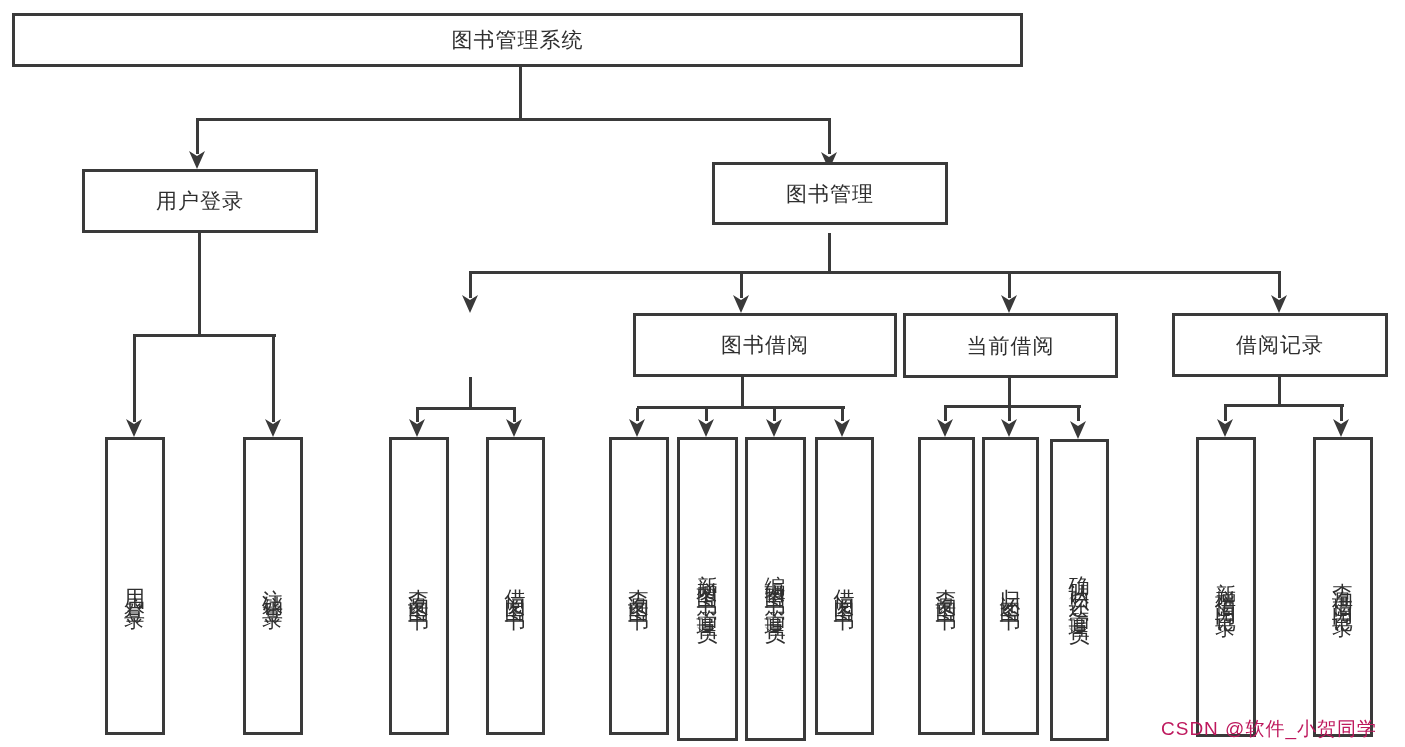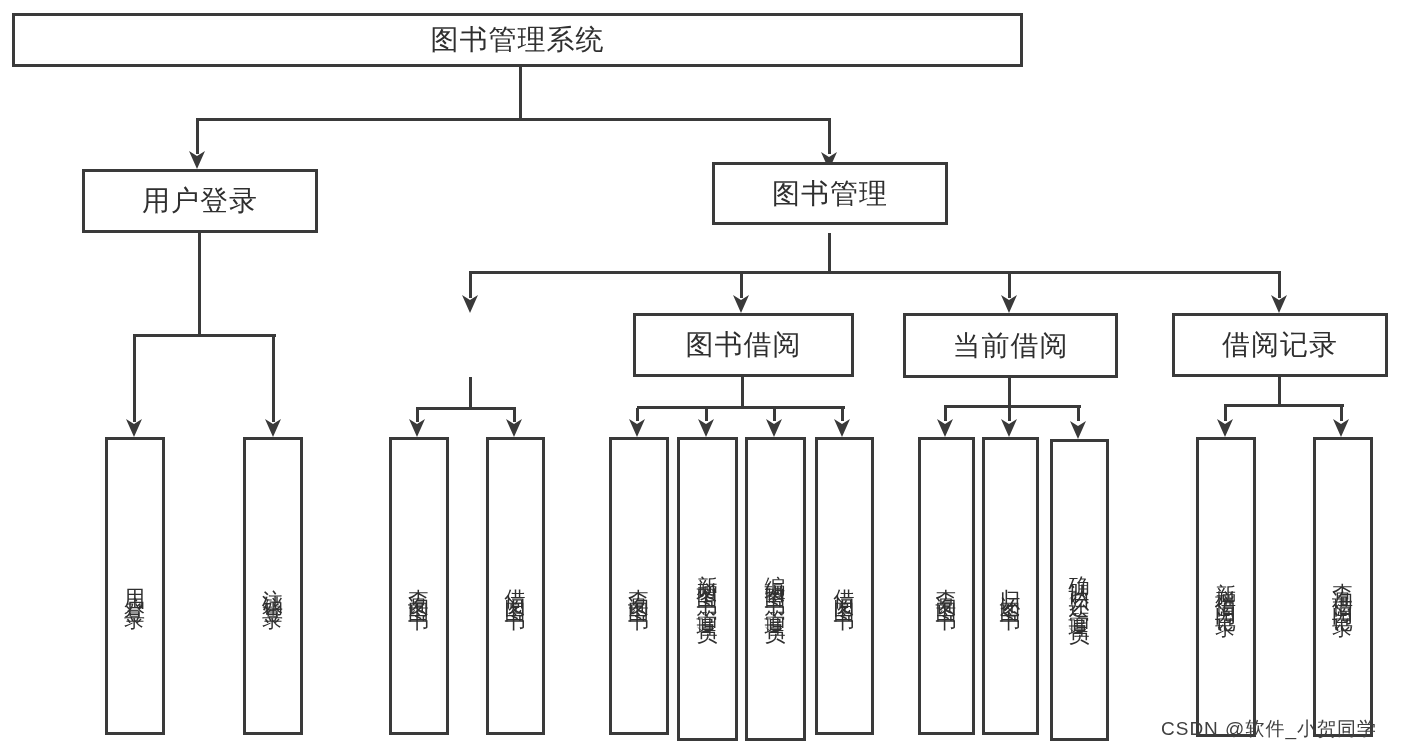--- a/index.html
+++ b/index.html
@@ -13,41 +13,41 @@
   .box{
     position:absolute;
     box-sizing:border-box;
     border:3px solid #3a3a3a;
     background:#ffffff;
     display:flex;
     align-items:center;
     justify-content:center;
     color:#2f2f2f;
   }
-  .box.h{font-size:28px;letter-spacing:1px;}
+  .box.h{font-size:21px;letter-spacing:1px;}
   .box.v{
     font-size:21px;
     writing-mode:vertical-rl;
     text-orientation:mixed;
     letter-spacing:7px;
     line-height:1;
   }
   .hline,.vline{position:absolute;background:#3a3a3a;}
   .arrow{
     position:absolute;
     width:16px;height:18px;
     background:#3a3a3a;
     clip-path:polygon(50% 100%, 100% 0, 50% 28%, 0 0);
   }
   #watermark{
     position:absolute;
     left:1161px;top:716px;
     font-size:19px;
     letter-spacing:1px;
-    color:#404040;
+    color:#be185d;
     white-space:nowrap;
     z-index:5;
     text-align:right;
   }
 </style>
 </head>
 <body>
 
 <div id="stage">
 
@@ -74,21 +74,21 @@
   <div class="hline" style="left:469px;top:271px;width:812px;height:3px;"></div>
   <div class="vline" style="left:469px;top:273px;width:3px;height:25px;"></div>
   <div class="arrow" style="left:462px;top:295px;"></div>
   <div class="vline" style="left:740px;top:273px;width:3px;height:25px;"></div>
   <div class="arrow" style="left:733px;top:295px;"></div>
   <div class="vline" style="left:1008px;top:273px;width:3px;height:25px;"></div>
   <div class="arrow" style="left:1001px;top:295px;"></div>
   <div class="vline" style="left:1278px;top:273px;width:3px;height:25px;"></div>
   <div class="arrow" style="left:1271px;top:295px;"></div>
 
-  <div class="box h" style="left:633px;top:313px;width:221px;height:64px;">图书借阅</div>
+  <div class="box h" style="left:633px;top:313px;width:264px;height:64px;">图书借阅</div>
   <div class="box h" style="left:903px;top:313px;width:215px;height:65px;">当前借阅</div>
   <div class="box h" style="left:1172px;top:313px;width:216px;height:64px;">借阅记录</div>
 
   <div class="vline" style="left:469px;top:377px;width:3px;height:33px;"></div>
   <div class="hline" style="left:416px;top:407px;width:100px;height:3px;"></div>
   <div class="vline" style="left:416px;top:409px;width:3px;height:13px;"></div>
   <div class="arrow" style="left:409px;top:419px;"></div>
   <div class="vline" style="left:513px;top:409px;width:3px;height:13px;"></div>
   <div class="arrow" style="left:506px;top:419px;"></div>
 

